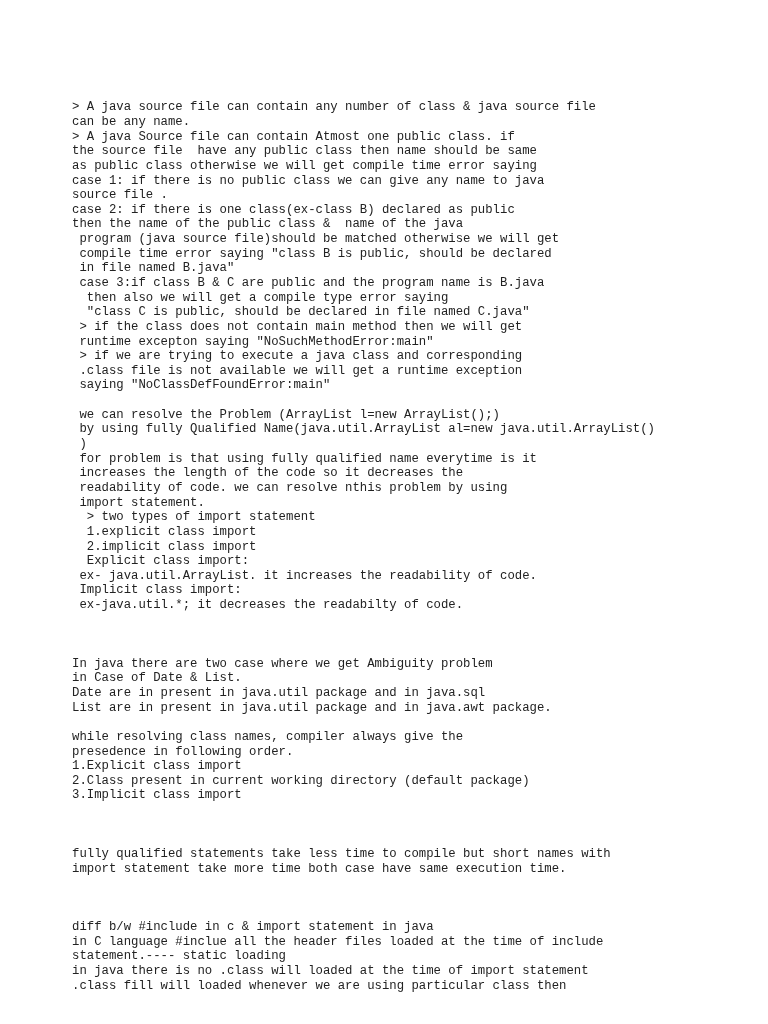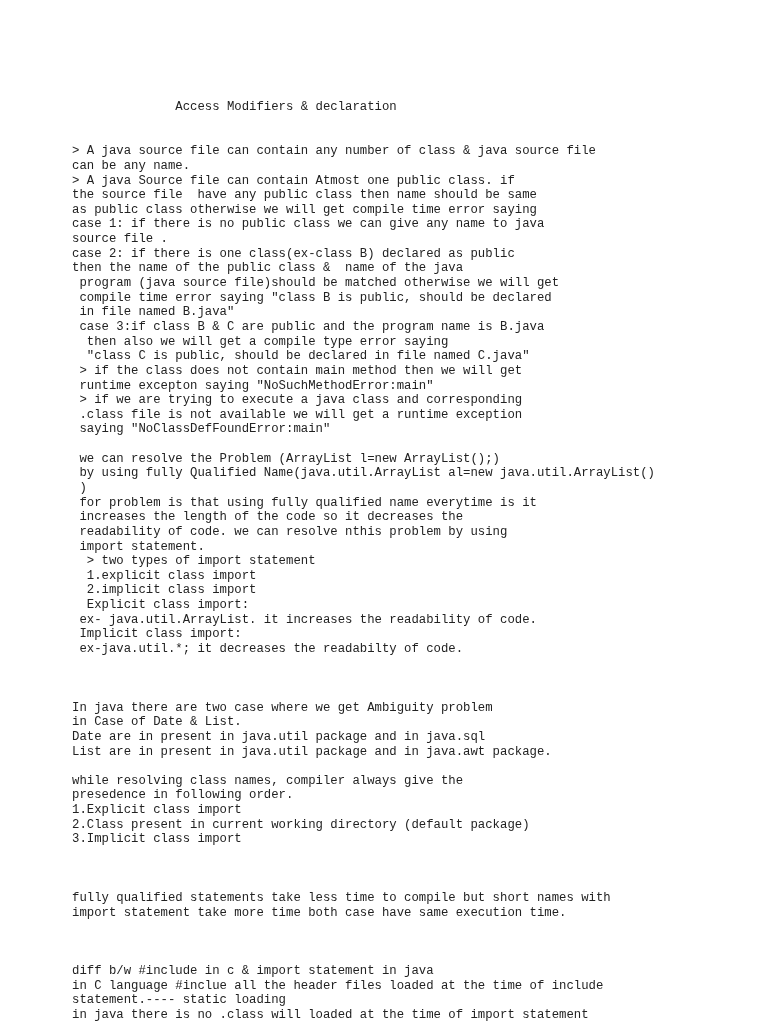--- a/index.html
+++ b/index.html
@@ -14,15 +14,14 @@
     color: #222222;
     white-space: pre;
   }
   .line { display: block; height: 14.65px; }
   .blank { display: block; height: 14.65px; }
 </style>
 </head>
 <body>
 
 <div class="page">
-  <span class="line">              Access Modifiers &amp; declaration</span>
   <div id="lines"><span class="line">&gt; A java source file can contain any number of class &amp; java source file</span><span class="line">can be any name.</span><span class="line">&gt; A java Source file can contain Atmost one public class. if</span><span class="line">the source file  have any public class then name should be same</span><span class="line">as public class otherwise we will get compile time error saying</span><span class="line">case 1: if there is no public class we can give any name to java</span><span class="line">source file .</span><span class="line">case 2: if there is one class(ex-class B) declared as public</span><span class="line">then the name of the public class &amp;  name of the java</span><span class="line"> program (java source file)should be matched otherwise we will get</span><span class="line"> compile time error saying "class B is public, should be declared</span><span class="line"> in file named B.java"</span><span class="line"> case 3:if class B &amp; C are public and the program name is B.java</span><span class="line">  then also we will get a compile type error saying</span><span class="line">  "class C is public, should be declared in file named C.java"</span><span class="line"> &gt; if the class does not contain main method then we will get</span><span class="line"> runtime excepton saying "NoSuchMethodError:main"</span><span class="line"> &gt; if we are trying to execute a java class and corresponding</span><span class="line"> .class file is not available we will get a runtime exception</span><span class="line"> saying "NoClassDefFoundError:main"</span><span class="blank"></span><span class="line"> we can resolve the Problem (ArrayList l=new ArrayList();)</span><span class="line"> by using fully Qualified Name(java.util.ArrayList al=new java.util.ArrayList()</span><span class="line"> )</span><span class="line"> for problem is that using fully qualified name everytime is it</span><span class="line"> increases the length of the code so it decreases the</span><span class="line"> readability of code. we can resolve nthis problem by using</span><span class="line"> import statement.</span><span class="line">  &gt; two types of import statement</span><span class="line">  1.explicit class import</span><span class="line">  2.implicit class import</span><span class="line">  Explicit class import:</span><span class="line"> ex- java.util.ArrayList. it increases the readability of code.</span><span class="line"> Implicit class import:</span><span class="line"> ex-java.util.*; it decreases the readabilty of code.</span><span class="blank"></span><span class="blank"></span><span class="blank"></span><span class="line">In java there are two case where we get Ambiguity problem</span><span class="line">in Case of Date &amp; List.</span><span class="line">Date are in present in java.util package and in java.sql</span><span class="line">List are in present in java.util package and in java.awt package.</span><span class="blank"></span><span class="line">while resolving class names, compiler always give the</span><span class="line">presedence in following order.</span><span class="line">1.Explicit class import</span><span class="line">2.Class present in current working directory (default package)</span><span class="line">3.Implicit class import</span><span class="blank"></span><span class="blank"></span><span class="blank"></span><span class="line">fully qualified statements take less time to compile but short names with</span><span class="line">import statement take more time both case have same execution time.</span><span class="blank"></span><span class="blank"></span><span class="blank"></span><span class="line">diff b/w #include in c &amp; import statement in java</span><span class="line">in C language #inclue all the header files loaded at the time of include</span><span class="line">statement.---- static loading</span><span class="line">in java there is no .class will loaded at the time of import statement</span><span class="line">.class fill will loaded whenever we are using particular class then</span></div>
 </div>
 
 </body></html>

